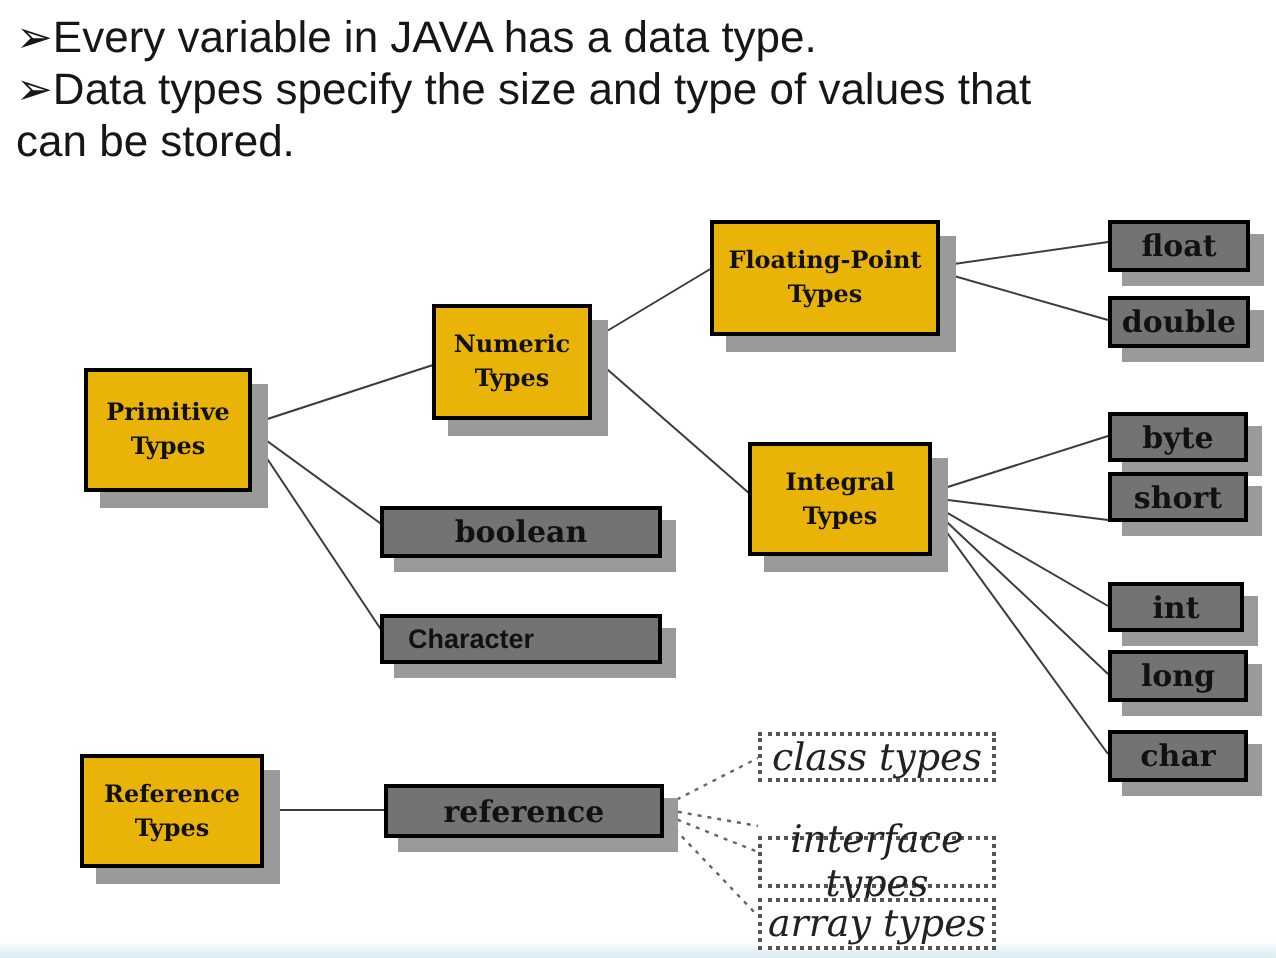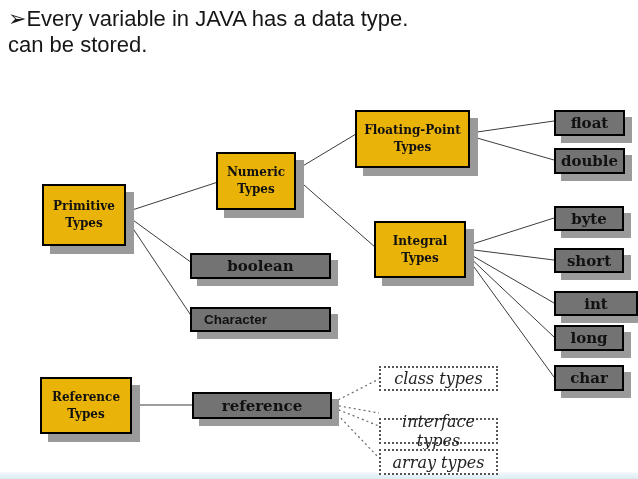--- a/index.html
+++ b/index.html
@@ -31,36 +31,37 @@
     font-family:"DejaVu Serif", serif; font-weight:bold;
   }
   .gray  { background:#eab308; box-shadow:8px 8px 0 #9a9a9a; font-size:12px; line-height:1.4; }
   .white { background:#737373; box-shadow:7px 7px 0 #9a9a9a; font-size:15px; }
   .char-box {
     font-family:"Liberation Sans", sans-serif; font-size:13.5px;
     justify-content:flex-start; padding-left:12px;
   }
   .dotted {
     background:#ffffff; border:2px dotted #555555; box-shadow:none;
-    font-style:italic; font-weight:normal; font-size:16px;
+    font-style:italic; font-weight:normal; font-size:19px;
     font-family:"DejaVu Serif", serif; color:#222222;
   }
   
   #footer-bar {
     position:absolute; left:0; right:0; bottom:0; height:8px; z-index:0;
     background:linear-gradient(to bottom, #ffffff 0%, #eaf4f8 40%, #dcedf3 100%);
   }
 </style>
 </head>
 <body>
 
 <div id="slide">
 
   <div id="title">
     <div class="title-line">➢Every variable in JAVA has a data type.</div>
+    <div class="title-line">➢Data types specify the size and type of values that</div>
     <div class="title-line">can be stored.</div>
   </div>
 
   <svg id="connectors" width="638" height="479">
     <line class="conn" x1="126" y1="212" x2="218" y2="182"></line>
     <line class="conn" x1="126" y1="215" x2="192" y2="263"></line>
     <line class="conn" x1="126" y1="218" x2="192" y2="317"></line>
     <line class="conn" x1="296" y1="170" x2="356" y2="134"></line>
     <line class="conn" x1="296" y1="178" x2="375" y2="247"></line>
     <line class="conn" x1="470" y1="133" x2="554" y2="121"></line>
@@ -87,22 +88,22 @@
 Types</div>
   <div class="node gray" style="left:40px;  top:377px; width:92px;  height:57px;">Reference
 Types</div>
 
   <div class="node white" style="left:190px; top:253px; width:141px; height:26px;">boolean</div>
   <div class="node white char-box" style="left:190px; top:307px; width:141px; height:25px;">Character</div>
 
   <div class="node white" style="left:554px; top:110px; width:71px; height:26px;">float</div>
   <div class="node white" style="left:554px; top:148px; width:71px; height:26px;">double</div>
   <div class="node white" style="left:554px; top:206px; width:70px; height:25px;">byte</div>
-  <div class="node white" style="left:554px; top:248px; width:70px; height:25px;">short</div>
-  <div class="node white" style="left:554px; top:291px; width:84px; height:25px;">int</div>
+  <div class="node white" style="left:554px; top:236px; width:70px; height:25px;">short</div>
+  <div class="node white" style="left:554px; top:291px; width:68px; height:25px;">int</div>
   <div class="node white" style="left:554px; top:325px; width:70px; height:26px;">long</div>
   <div class="node white" style="left:554px; top:365px; width:70px; height:26px;">char</div>
 
   <div class="node white" style="left:192px; top:392px; width:140px; height:27px;">reference</div>
 
   <div class="node dotted" style="left:379px; top:366px; width:119px; height:25px;">class types</div>
   <div class="node dotted" style="left:379px; top:407px; width:119px; height:26px;margin-top:11px;">interface types</div>
   <div class="node dotted" style="left:379px; top:449px; width:119px; height:26px;">array types</div>
 
   <div id="footer-bar"></div>

